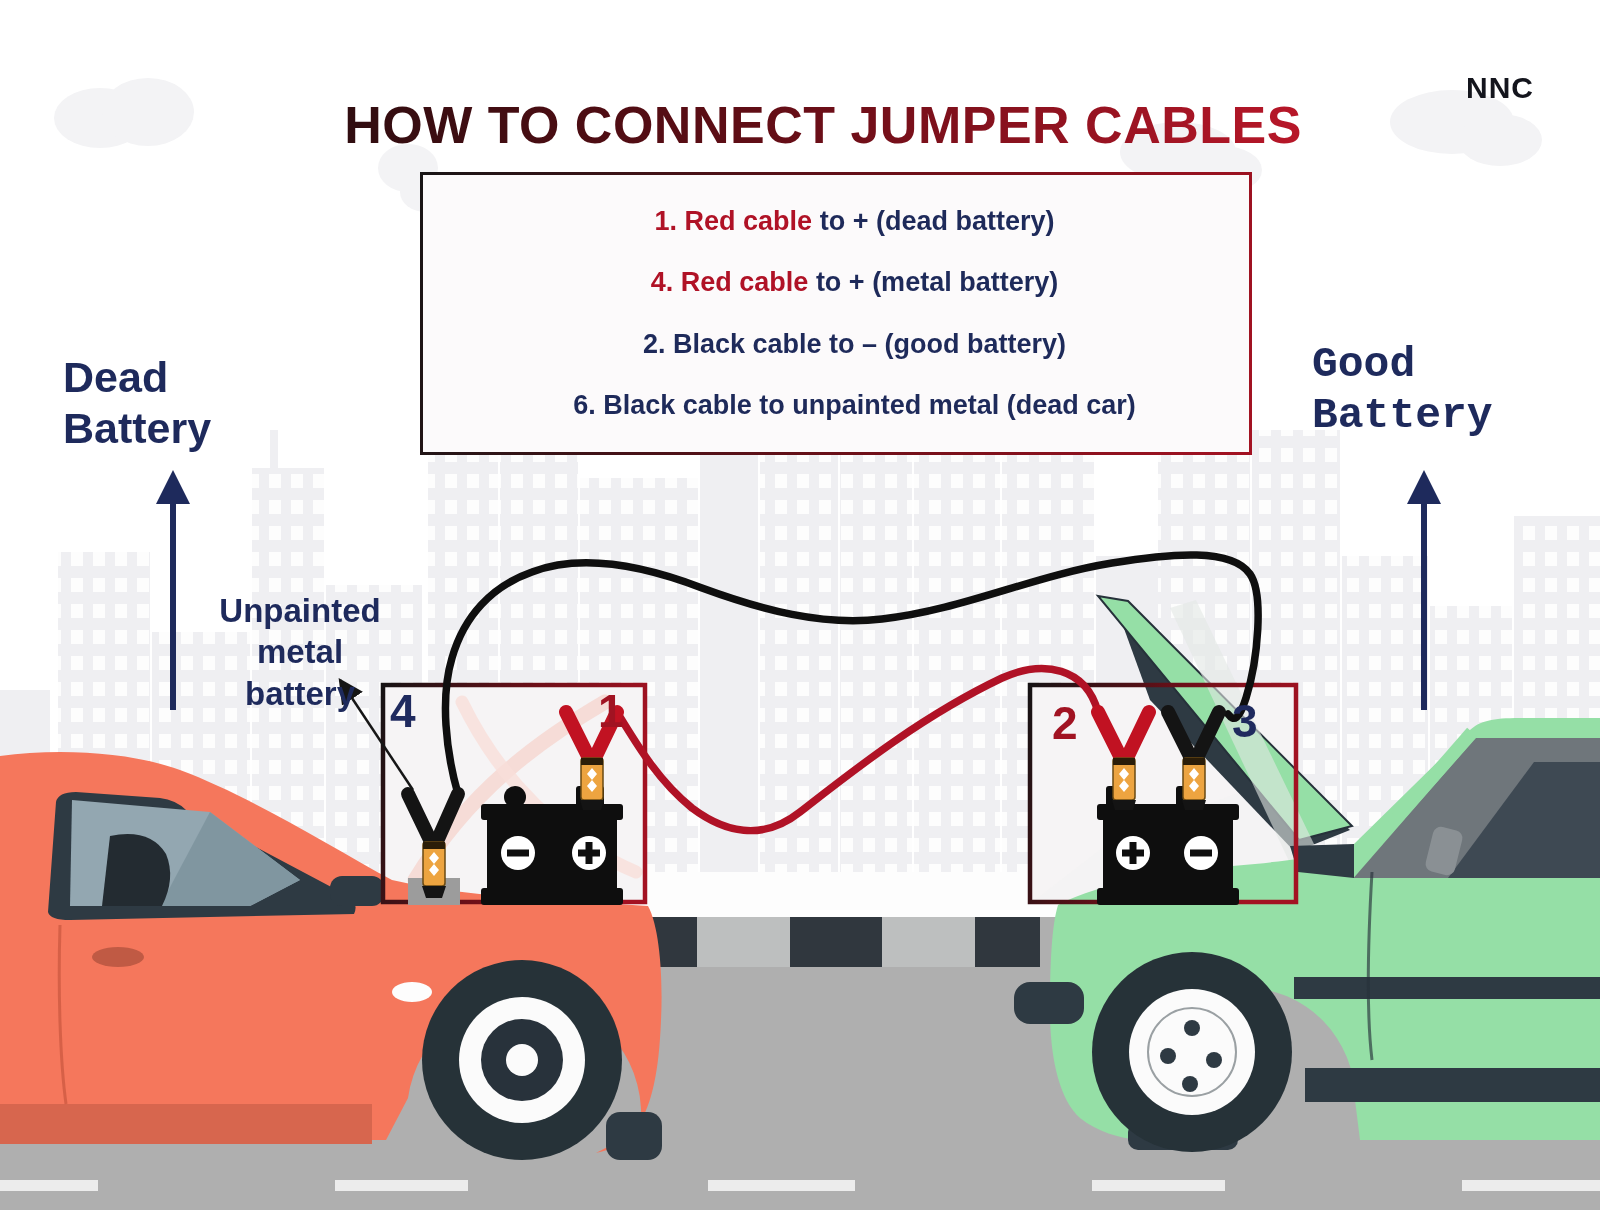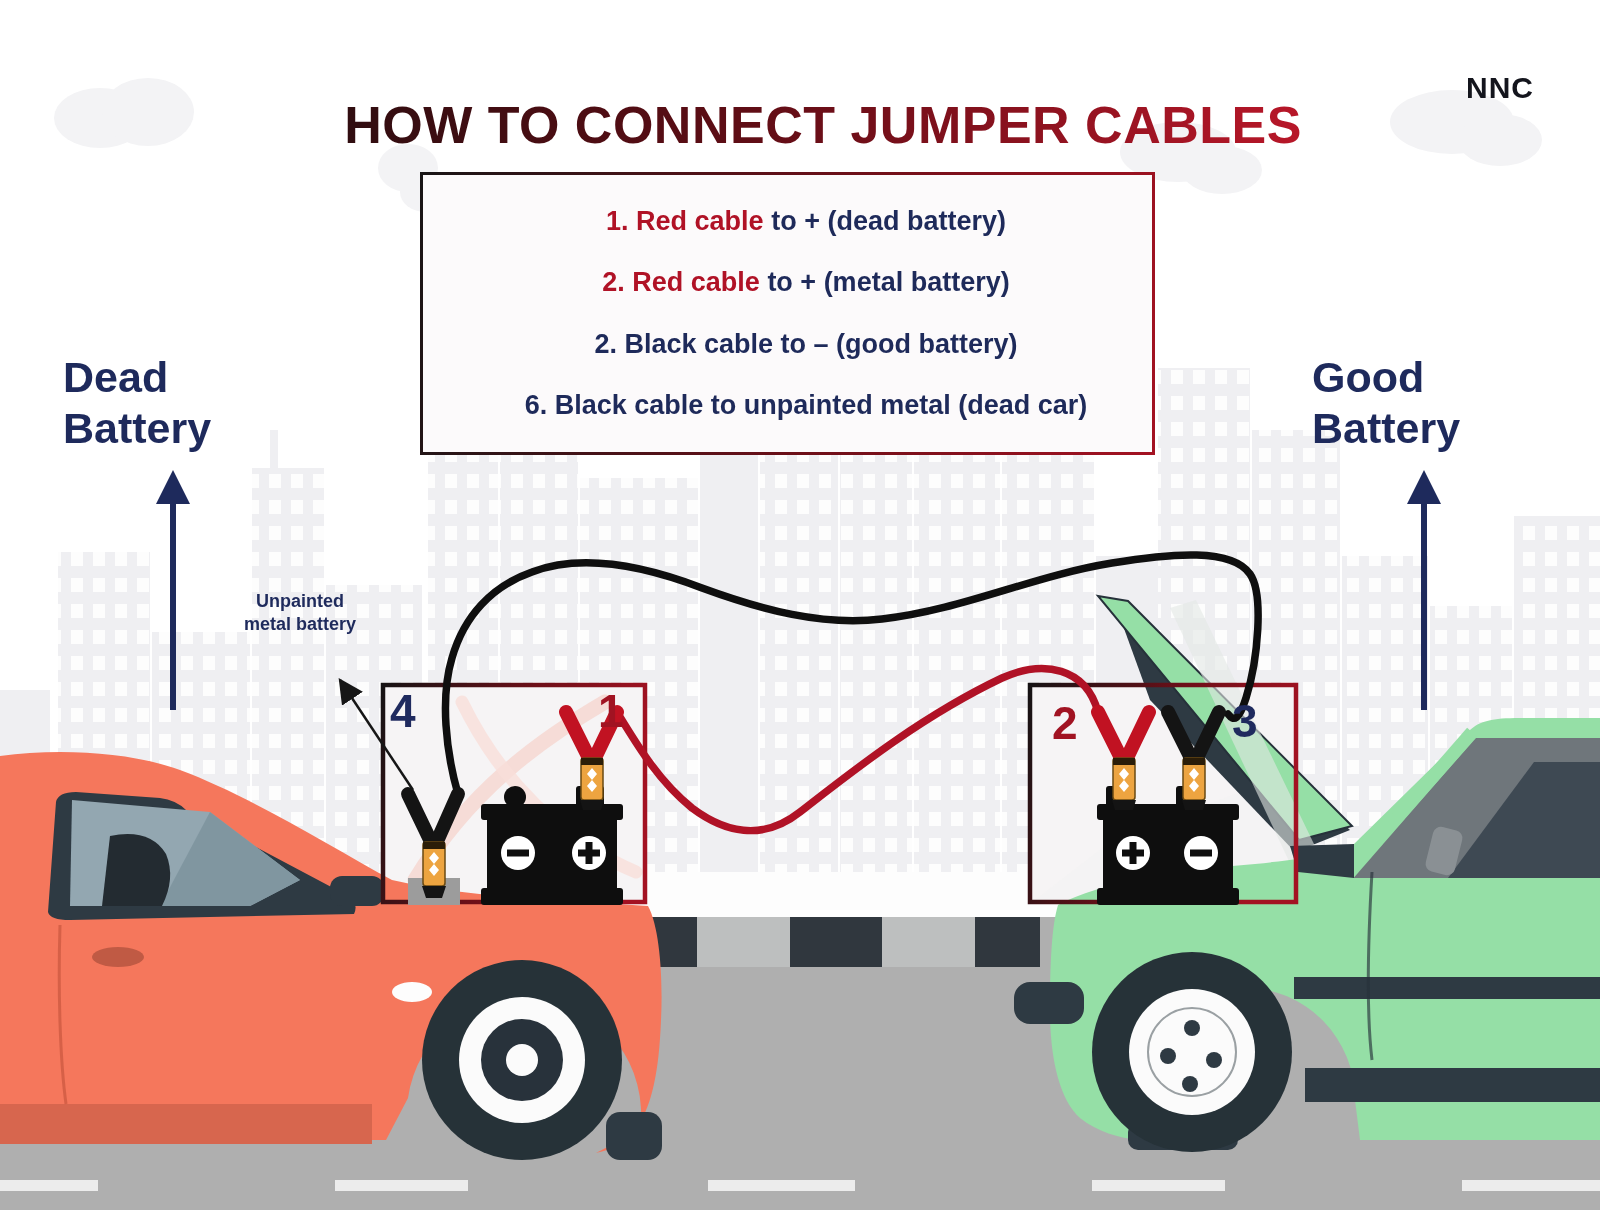--- a/index.html
+++ b/index.html
@@ -7,32 +7,32 @@
           font-family:"Liberation Sans","DejaVu Sans",sans-serif;}
   svg.scene{position:absolute;left:0;top:0;z-index:1;}
 
   
   .brand{position:absolute;top:24px;right:66px;z-index:10;font-size:30px;font-weight:bold;
          letter-spacing:1px;color:#14151d;margin-top:47px;}
   .title{position:absolute;top:60px;left:0;right:0;z-index:10;text-align:center;
          font-size:52px;font-weight:bold;letter-spacing:.5px;
          background:linear-gradient(90deg,#1c0d0e 8%,#5f0d15 45%,#c2182b 85%);
          -webkit-background-clip:text;background-clip:text;color:transparent;margin-left:46px;}
-  .steps-box{position:absolute;left:420px;top:172px;width:735px;height:283px;z-index:10;
+  .steps-box{position:absolute;left:420px;top:172px;width:832px;height:283px;z-index:10;
              background:#fcfafb;border:3px solid;box-sizing:border-box;
              border-image:linear-gradient(100deg,#191516 0%,#6d0f18 55%,#a31222 100%) 1;
              display:flex;flex-direction:column;justify-content:space-evenly;padding-left:37px;}
   .step-line{text-align:center;font-size:27px;font-weight:bold;color:#1e2a5a;}
   .step-line .lead-red{color:#b01226;}
   .side-label{position:absolute;z-index:10;text-align:left;font-weight:bold;color:#1e2a5c;
               font-size:43px;line-height:1.18;}
   .dead-label{left:63px;top:352px;width:224px;}
-  .good-label{left:1312px;top:352px;width:224px;}
+  .good-label{left:1312px;top:340px;width:224px;font-family:Liberation Mono, monospace;}
   .unpainted-label{position:absolute;left:200px;top:590px;width:200px;z-index:10;text-align:center;
-              font-weight:bold;color:#1e2a5c;font-size:18px;line-height:1.25;}
+              font-weight:bold;color:#1e2a5c;font-size:33px;line-height:1.25;}
   .clamp-num{position:absolute;z-index:10;font-size:46px;font-weight:bold;}
   .num-navy{color:#1f2a5e;}
   .num-red{color:#a11322;}
   .n4{left:390px;top:684px;}
   .n1{left:598px;top:684px;}
   .n2{left:1052px;top:696px;}
   .n3{left:1232px;top:694px;}
 </style>
 </head>
 <body>
@@ -280,21 +280,21 @@
 
   <div class="brand">NNC</div>
 
   <h1 class="title">HOW TO CONNECT JUMPER CABLES</h1>
 
   <div class="steps-box">
     <div class="step-line">
       <span class="lead-red">1. Red cable</span><span> to + (dead battery)</span>
     </div>
     <div class="step-line">
-      <span class="lead-red">2. Red cable</span><span> to + (metal battery)</span>
+      <span class="lead-red">4. Red cable</span><span> to + (metal battery)</span>
     </div>
     <div class="step-line">
       <span class="lead-red"></span><span>2. Black cable to – (good battery)</span>
     </div>
     <div class="step-line">
       <span class="lead-red"></span><span>6. Black cable to unpainted metal (dead car)</span>
     </div>
   </div>
 
   <div class="side-label dead-label">

